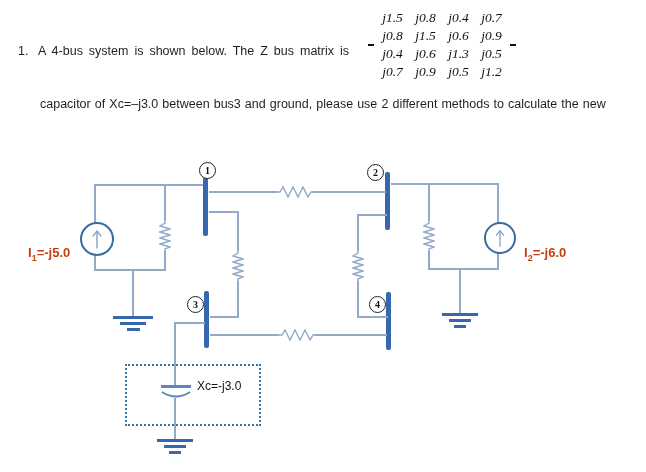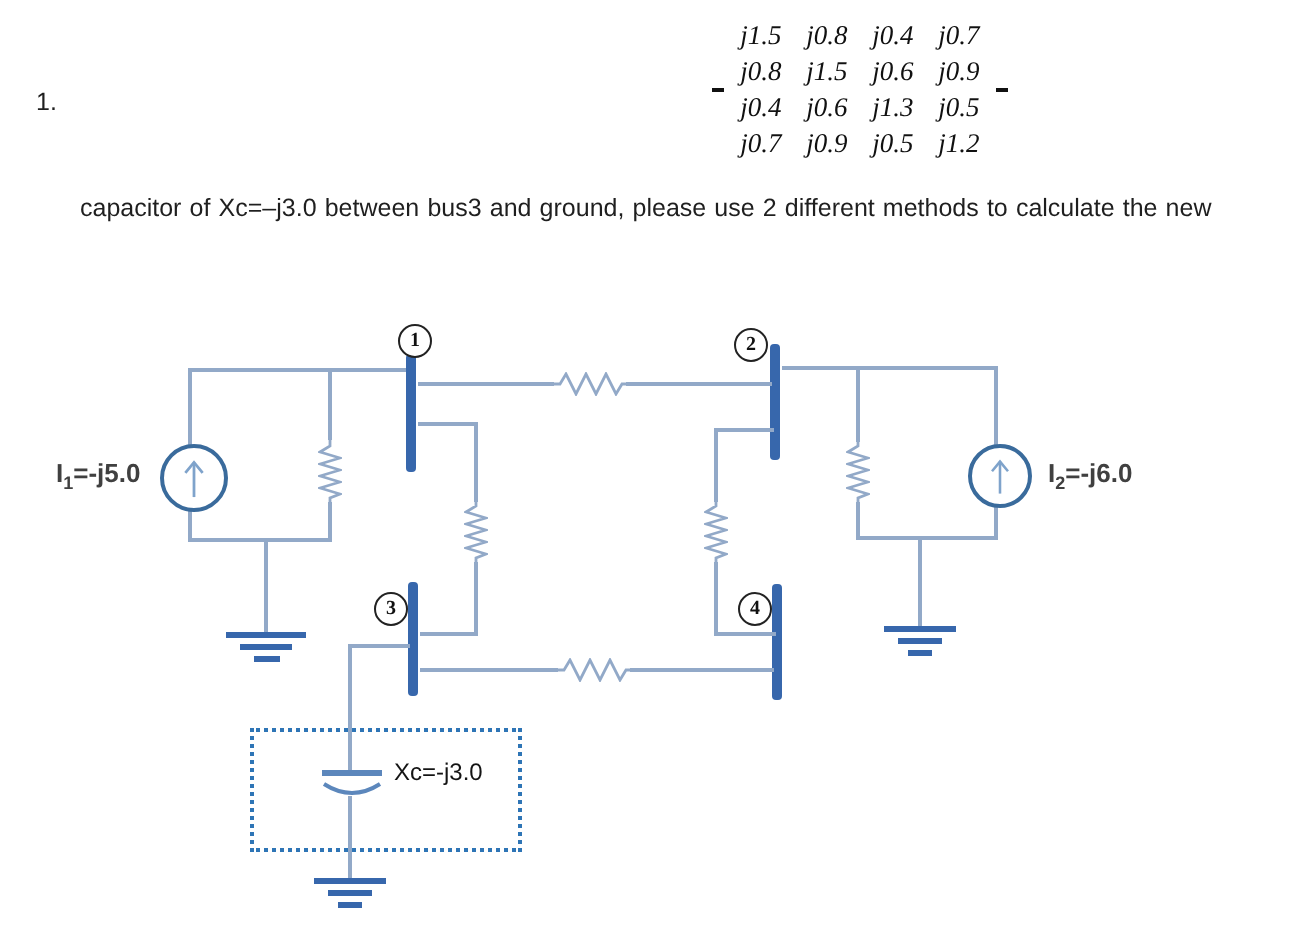--- a/index.html
+++ b/index.html
@@ -6,48 +6,49 @@
   .page{position:relative;width:646px;height:472px;background:#ffffff;overflow:hidden;
         font-family:"Liberation Sans",sans-serif;color:#1f1f1f;}
   .abs{position:absolute;}
   .t{font-size:12.5px;line-height:15px;white-space:nowrap;}
   .just1{word-spacing:2.5px;}
   .just1b{word-spacing:5px;}
   .just2{word-spacing:0.6px;text-align:right;}
   .wavy{text-decoration-line:underline;text-decoration-style:wavy;
         text-decoration-color:#3ba03b;text-decoration-thickness:1px;text-underline-offset:2px;}
   
-  .matrix{display:flex;align-items:center;}
+  .matrix{display:flex;align-items:center;margin-left:12px;}
   .bl{width:5px;border:1.6px solid #111;border-right:none;}
   .br{width:5px;border:1.6px solid #111;border-left:none;}
   .mgrid{display:grid;grid-template-columns:repeat(4,33px);grid-auto-rows:18px;
          align-items:center;justify-items:center;padding:1px 2px;
          font-family:"Liberation Serif",serif;font-style:italic;font-size:13.5px;color:#111;}
   
   .h-wire{position:absolute;height:1.5px;background:#92a9c8;}
   .v-wire{position:absolute;width:1.5px;background:#92a9c8;}
   .bus{position:absolute;width:5px;background:#3767ac;border-radius:2px;}
   .gbar{position:absolute;background:#3767ac;}
   .busnum{position:absolute;width:15px;height:15px;border:1.4px solid #222;border-radius:50%;
           display:flex;align-items:center;justify-content:center;
           font-family:"Liberation Serif",serif;font-size:10px;font-weight:700;color:#111;background:#fff;}
   .csrc{position:absolute;border:2px solid #3a6b9c;border-radius:50%;background:#fff;
         display:flex;align-items:center;justify-content:center;}
-  .slabel{position:absolute;font-size:13px;font-weight:700;color:#404040;white-space:nowrap;}
+  .slabel{position:absolute;font-size:13px;font-weight:700;color:#c2410c;white-space:nowrap;margin-top:16px;}
   .plate{position:absolute;background:#5c87bc;}
   .dotbox{position:absolute;border:2px dotted #2e75b6;}
   .caplabel{position:absolute;font-size:12px;color:#141414;white-space:nowrap;}
   sub{font-size:9px;}
 </style>
 </head>
 <body>
 
 <div class="page">
 
   <span class="abs t" style="left:18px;top:44px;">1.</span>
+  <span class="abs t just1" style="left:38px;top:44px;">A 4-bus system is shown below. The Z bus matrix is</span>
 
   <div class="abs matrix" style="left:356px;top:8px;">
     <div class="bl"></div>
     <div class="mgrid">
       <span>j1.5</span>
       <span>j0.8</span>
       <span>j0.4</span>
       <span>j0.7</span>
       <span>j0.8</span>
       <span>j1.5</span>

